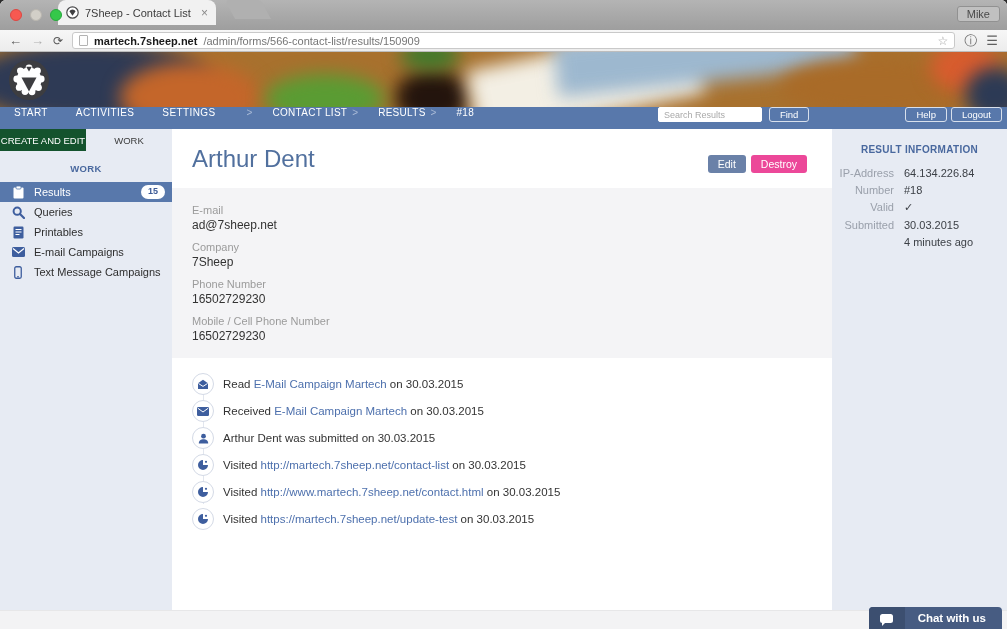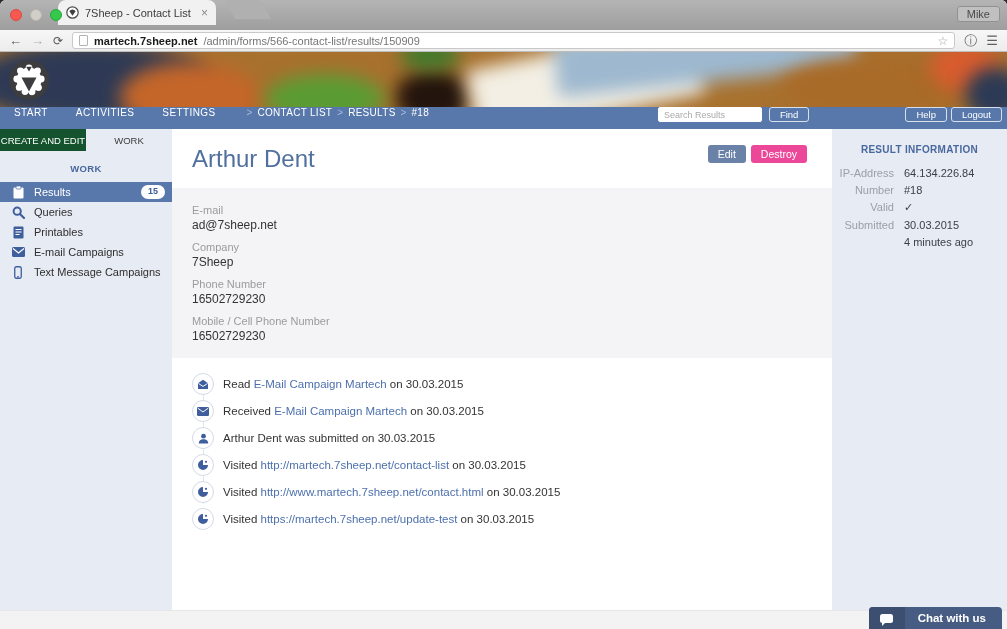--- a/index.html
+++ b/index.html
@@ -34,21 +34,21 @@
 
   
   .hero { height:55px; position:relative; overflow:hidden; background:#a8712e; }
   .hero .blob { position:absolute; filter:blur(9px); }
   .logo { position:absolute; left:8px; top:7px; z-index:5; filter:none; }
 
   
   .navbar { height:22px; background:#5878ab; display:flex; align-items:flex-start; font-size:10px; color:#fff; }
   .nav-item { padding:0 14px; letter-spacing:.4px; }
   .crumb-sep { color:#a9bad6; padding:0 5px; }
-  .crumb { color:#fff; letter-spacing:.3px; }
+  .crumb { color:#fff; letter-spacing:.3px;margin-left:15px; }
   .breadcrumb { display:flex; align-items:center; margin-left:12px; }
   .nav-search-group { margin-left:auto; display:flex; align-items:center; gap:7px; }
   .nav-search { width:104px; height:15px; border:1px solid #fff; border-radius:2px; font-size:9px; padding:0 5px; color:#333; font-family:"Liberation Sans",sans-serif; }
   .nav-search::placeholder { color:#a9a9a9; }
   .nav-btn { border:1px solid #d8e0ec; border-radius:3px; color:#fff; background:transparent; font-size:9.5px; padding:1px 10px; font-family:"Liberation Sans",sans-serif; }
   .nav-session-group { margin-left:96px; margin-right:5px; display:flex; gap:4px; }
 
   
   .content { display:flex; height:481px; }
   .sidebar { width:172px; background:#e7ebf3; flex:0 0 172px; }
@@ -57,21 +57,21 @@
   .side-tab.active { background:#14532d; color:#fff; }
   .side-tab.plain { color:#3b3b3b; }
   .work-header { height:18px; margin-top:8px; display:flex; align-items:center; justify-content:center; color:#49689e; font-weight:bold; font-size:9.5px; letter-spacing:.4px; }
   .menu { margin-top:5px; }
   .menu-item { height:20px; display:flex; align-items:center; gap:9px; padding-left:11px; font-size:11px; color:#2e2e2e; }
   .menu-item.selected { background:#5878ab; color:#fff; }
   .badge { margin-left:auto; margin-right:7px; background:#fff; color:#3c5a96; font-size:9px; font-weight:bold; border-radius:8px; padding:1px 7px; line-height:1.3; }
   .mi-icon { width:14px; display:flex; justify-content:center; }
 
   .main { flex:1; background:#fff; }
-  .main-header { display:flex; align-items:flex-start; padding:16px 25px 15px 20px; }
+  .main-header { display:flex; align-items:flex-end; padding:16px 25px 15px 20px; }
   .page-title { font-size:24px; color:#51709e; font-weight:400; }
   .hdr-btns { margin-left:auto; display:flex; gap:5px; }
   .btn { border:none; border-radius:3px; color:#fff; font-size:10.5px; padding:3px 10px; font-family:"Liberation Sans",sans-serif; }
   .btn.edit { background:#6a81a8; }
   .btn.destroy { background:#ec4899; }
 
   .fields { background:#f4f4f6; padding:7px 20px 15px; }
   .field-label { font-size:11px; color:#9b9b9b; margin-top:9px; }
   .field-value { font-size:12px; color:#333; margin-top:2px; }
 

